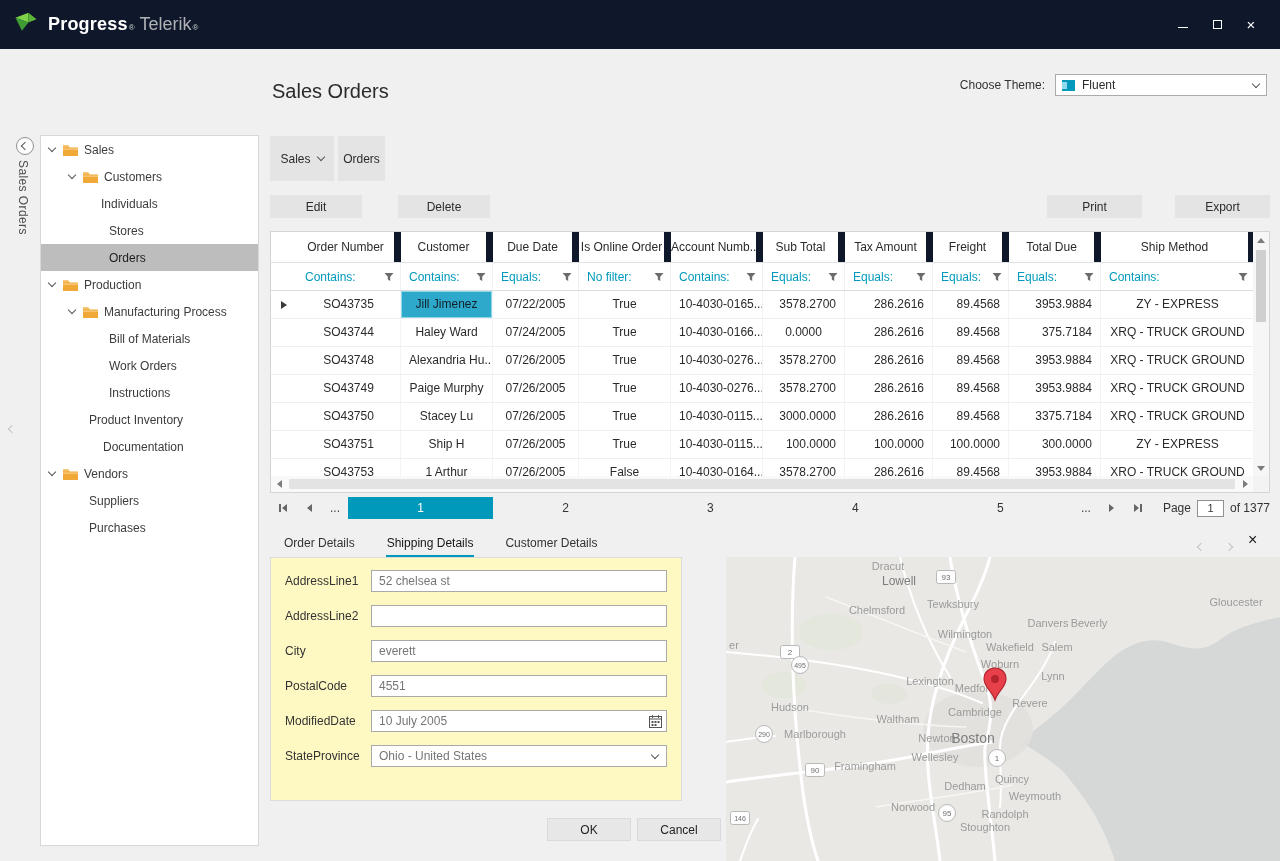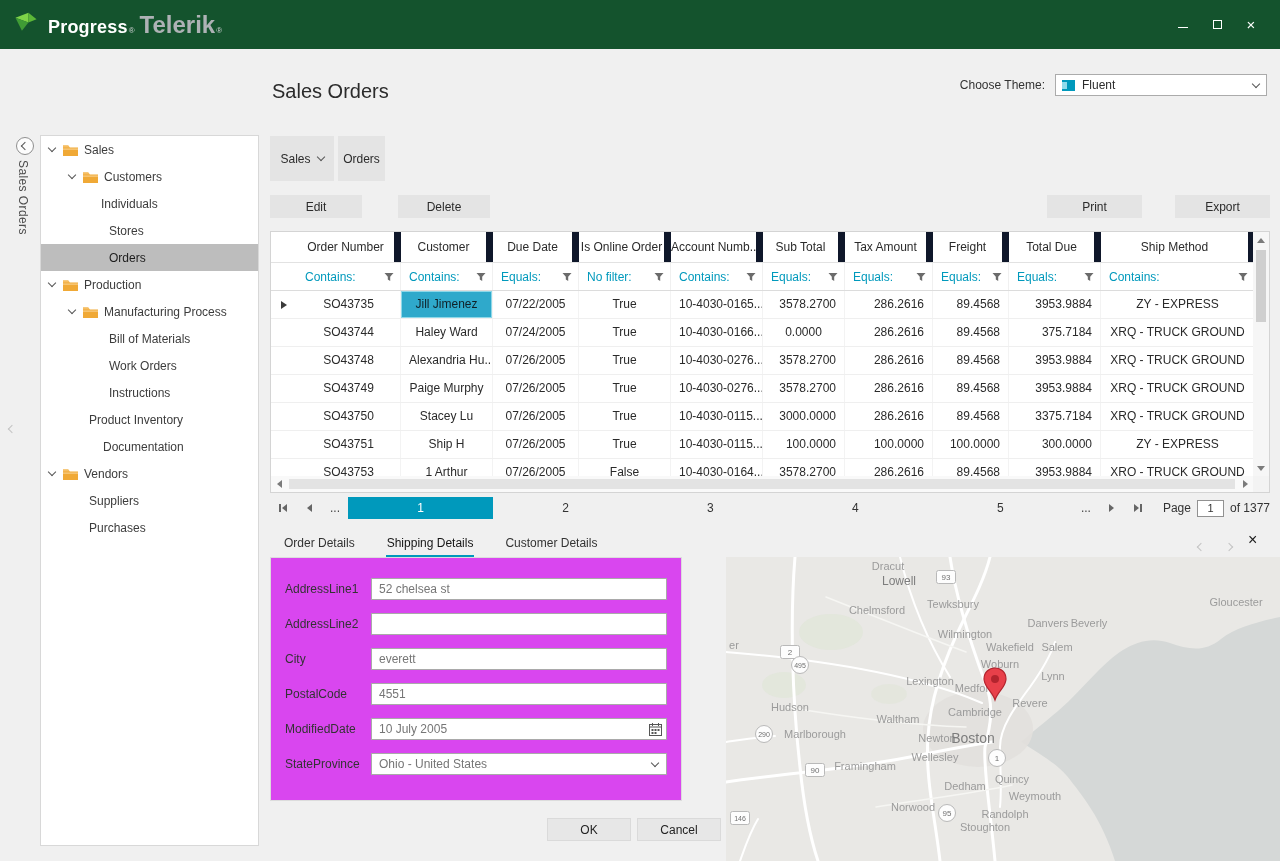--- a/index.html
+++ b/index.html
@@ -1,26 +1,26 @@
 <!DOCTYPE html>
 <html><head>
 <meta charset="utf-8">
 <style>
   * { box-sizing: border-box; margin: 0; padding: 0; }
   html,body { width:1280px; height:861px; }
   body { font-family:"Liberation Sans", sans-serif; background:#f0f0f0; overflow:hidden; }
   #app { position:relative; width:1280px; height:861px; background:#f0f0f0; overflow:hidden; }
 
   
-  .titlebar { position:absolute; left:0; top:0; width:1280px; height:49px; background:#14532d; display:flex; align-items:center; }
+  .titlebar { position:absolute; left:0; top:0; width:1280px; height:49px; background:#0f172a; display:flex; align-items:center; }
   .logo { margin-left:13px; display:flex; align-items:center; }
   .brand { margin-left:9px; display:flex; align-items:baseline; color:#fff; }
   .brand .b1 { font-size:18px; font-weight:bold; letter-spacing:.2px; }
   .brand sup { font-size:8px; margin:0 5px 0 1px; color:#cfd2d4; }
-  .brand .b2 { font-size:24px; font-weight:700; color:#aeb2b5; }
+  .brand .b2 { font-size:18px; font-weight:400; color:#aeb2b5; }
   .win-controls { margin-left:auto; display:flex; align-items:center; height:100%; padding-right:12px; }
   .wc { width:34px; height:100%; display:flex; align-items:center; justify-content:center; cursor:default; }
   .min-glyph { width:10px; height:1px; background:#fff; display:inline-block; margin-top:6px; }
   .max-glyph { width:9px; height:9px; border:1px solid #fff; display:inline-block; }
   .x-glyph { color:#fff; font-size:15px; line-height:1; }
 
   
   .page-title { position:absolute; left:272px; top:80px; font-size:20px; color:#2b2b2b; font-weight:400; }
   .theme-row { position:absolute; right:13px; top:74px; display:flex; align-items:center; gap:10px; }
   .theme-label { font-size:12px; color:#333; }
@@ -98,21 +98,21 @@
 
   
   .tabs { position:absolute; left:283px; top:530px; height:27px; display:flex; gap:30px; }
   .tab { display:flex; align-items:center; font-size:12px; color:#333; border-bottom:2px solid transparent; padding:0 1px; cursor:default; white-space:nowrap; }
   .tab.active { color:#161616; border-bottom-color:#0099bc; }
   .d-nav { position:absolute; top:536px; }
   .d-prev { left:1198px; }
   .d-next { left:1226px; }
   .d-close { position:absolute; left:1248px; top:532px; font-size:16px; color:#1b1b1b; line-height:1; }
 
-  .form-panel { position:absolute; left:270px; top:557px; width:412px; height:244px; background:#d946ef; border:1px solid #dcdcdc; padding:20px 14px; }
+  .form-panel { position:absolute; left:270px; top:557px; width:412px; height:244px; background:#fef9c3; border:1px solid #dcdcdc; padding:12px 14px; }
   .f-row { display:flex; align-items:center; margin-bottom:13px; height:22px; }
   .f-label { width:86px; font-size:12px; color:#333; flex:0 0 auto; }
   .f-input { width:327px; height:22px; border:1px solid #a9a9a9; background:#fff; display:flex; align-items:center; }
   .f-input input { flex:1; min-width:0; border:none; outline:none; background:transparent; height:100%; font-size:12px; color:#767676; padding:0 7px; font-family:"Liberation Sans",sans-serif; }
   .f-btn { width:22px; height:100%; display:flex; align-items:center; justify-content:center; flex:0 0 auto; }
   .btn-ok, .btn-cancel { position:absolute; top:818px; width:84px; height:23px; background:#e7e7e7; border:1px solid #dadada; display:flex; align-items:center; justify-content:center; font-size:12px; color:#232323; cursor:default; }
   .btn-ok { left:547px; }
   .btn-cancel { left:637px; }
 
   

